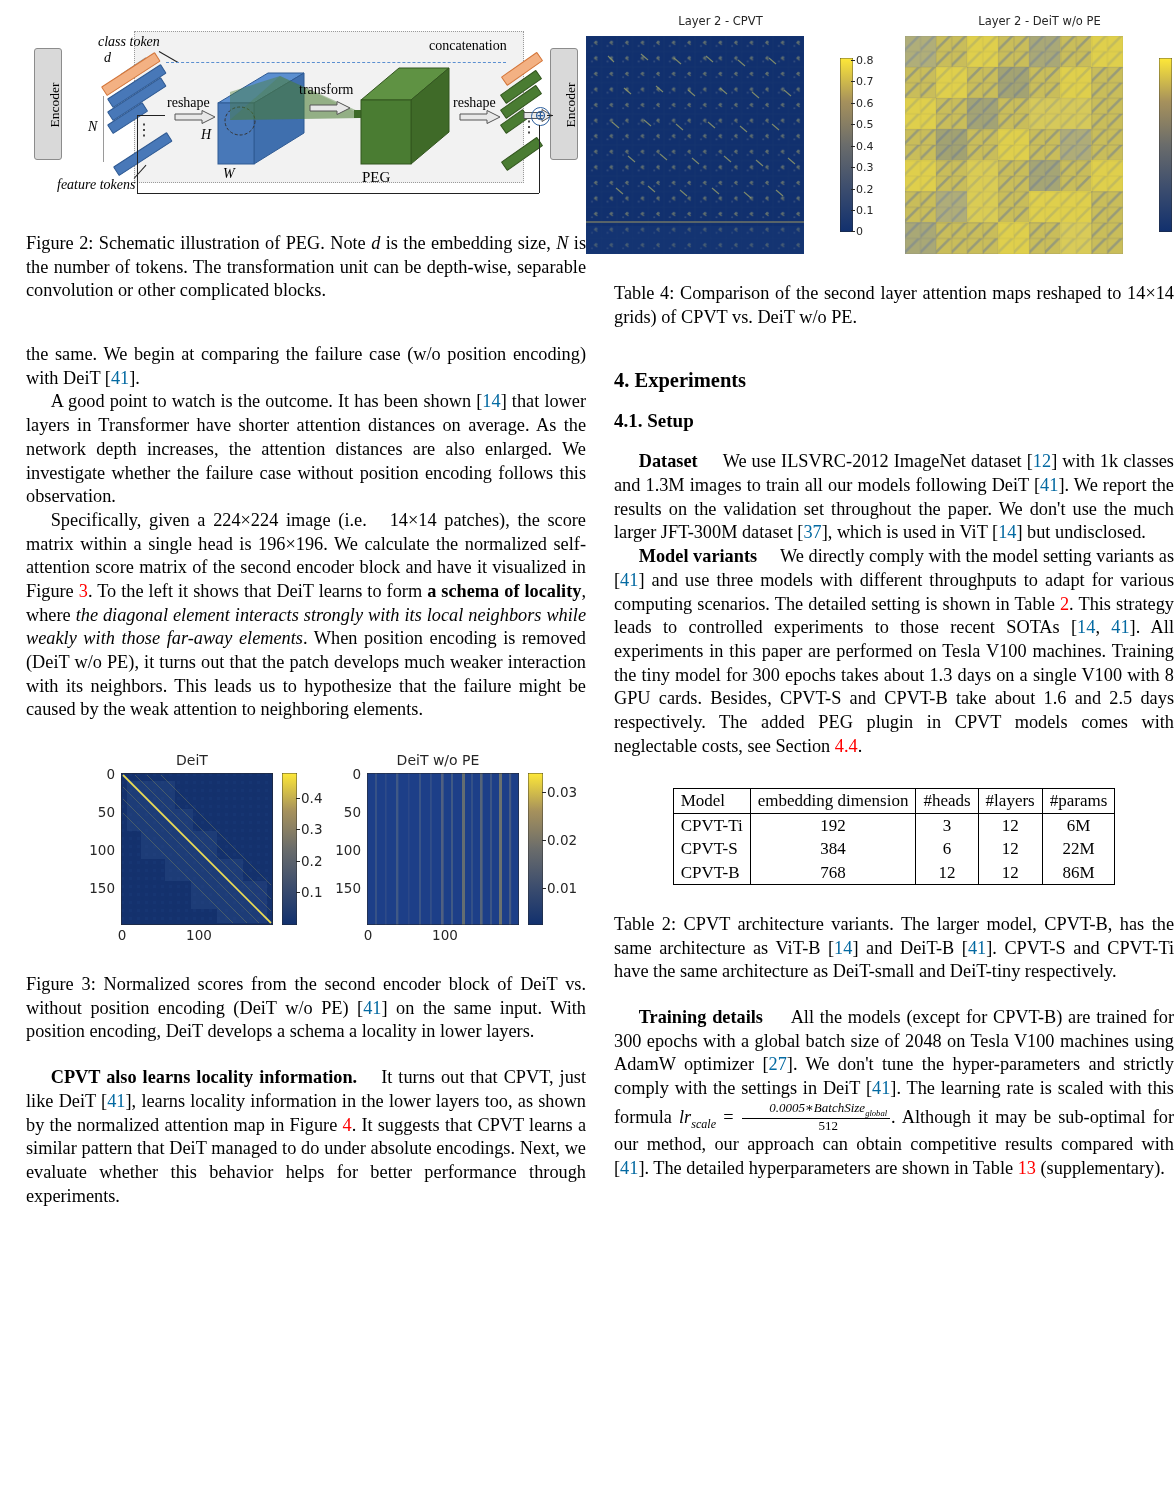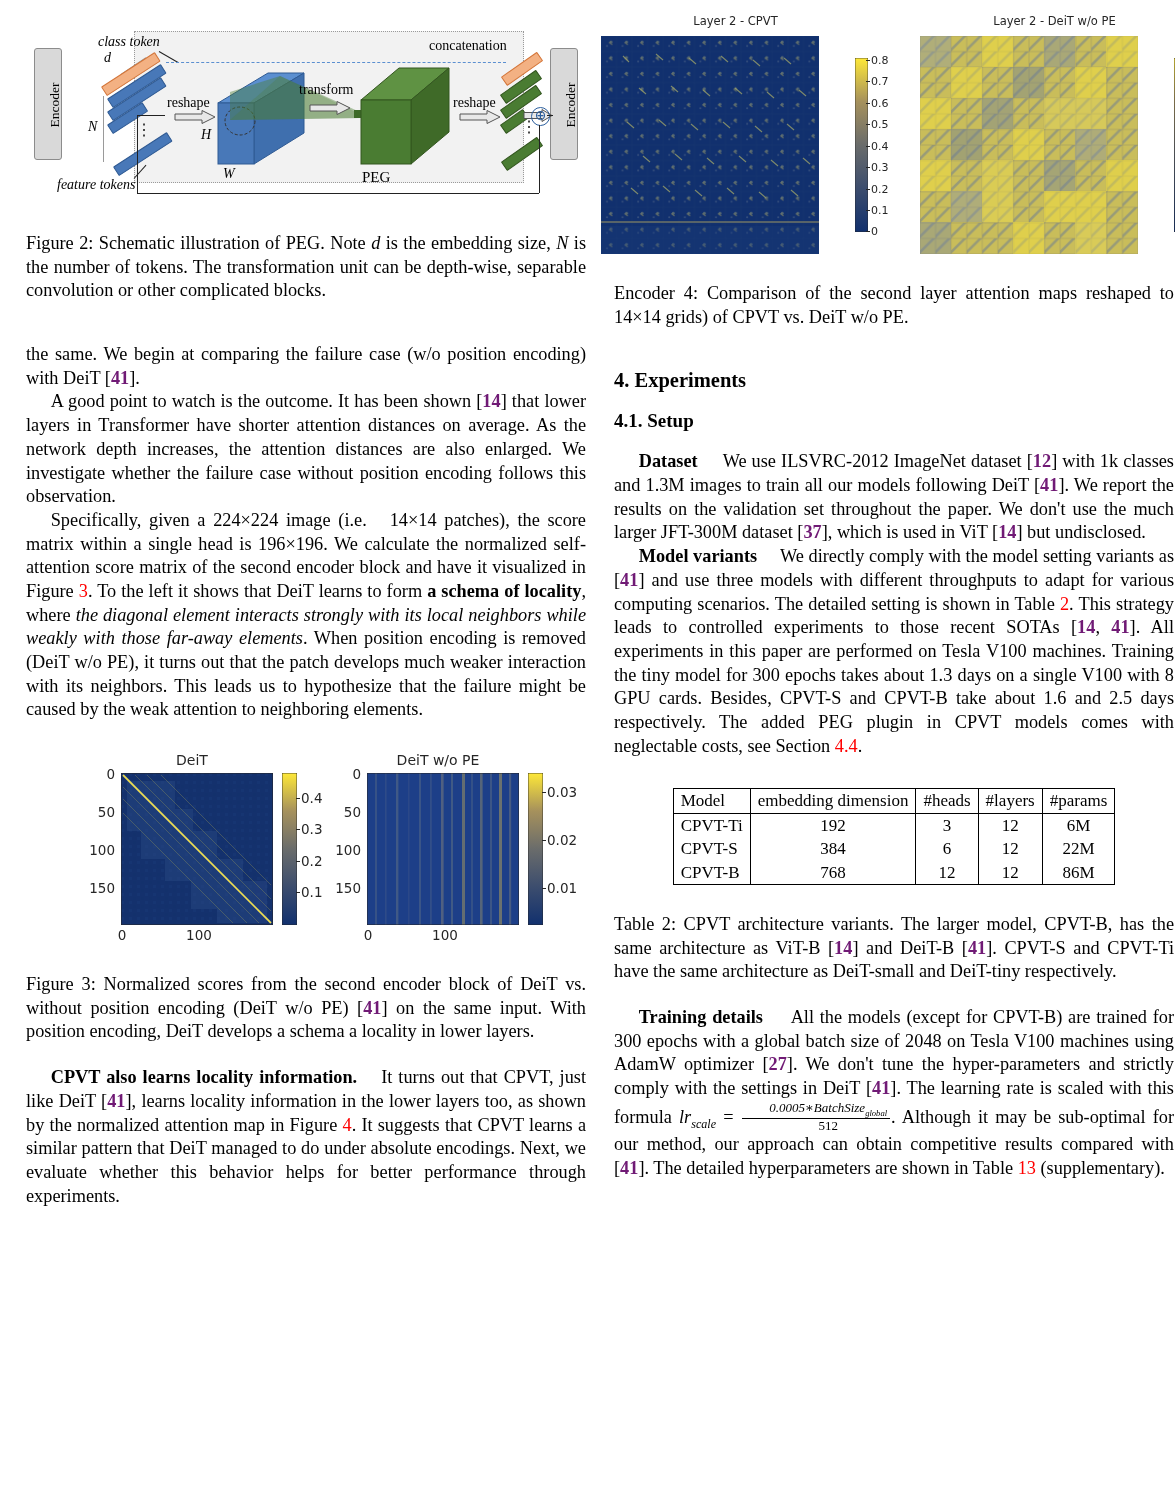--- a/index.html
+++ b/index.html
@@ -31,21 +31,21 @@
     font-size: 18.3px;
     line-height: 1.295;
     text-align: justify;
     text-justify: inter-word;
     margin: 0;
     hyphens: manual;
   }
   p.body { text-indent: 1.35em; margin-top: 0; }
   p.noindent { text-indent: 0; }
   .cap { margin-top: 10px; }
-  .ref { color: #701a75; font-weight: bold; }
+  .ref { color: #0369a1; }
   .refred { color: #ff0000; }
   .it { font-style: italic; }
   .bf { font-weight: bold; }
   .mathit { font-family: "Liberation Serif", serif; font-style: italic; }
   h2.sec {
     font-size: 20.5px;
     font-weight: bold;
     margin: 0;
     padding: 0;
     text-align: left;
@@ -482,21 +482,21 @@
 
     <div class="spacer-22"></div>
 
     <p class="body">
       <span class="bf">CPVT also learns locality information.</span>&nbsp;&nbsp;&nbsp; It turns out that CPVT, just like DeiT [<span class="ref">41</span>], learns locality information in the lower layers too, as shown by the normalized attention map in Figure <span class="refred">4</span>. It suggests that CPVT learns a similar pattern that DeiT managed to do under absolute encodings. Next, we evaluate whether this behavior helps for better performance through experiments.
     </p>
   </div>
 
   <div class="col">
 
-    <div class="fig-row" style="gap:20px; padding-left:2px;">
+    <div class="fig-row" style="gap:20px; padding-left:2px;justify-content:flex-end;">
 
       <div>
         <div class="hm-title" style="font-size:11.5px; margin-bottom:8px;">Layer 2 - CPVT</div>
         <div class="hm-wrap">
           <svg width="218" height="218" viewBox="0 0 218 218" style="display:block;">
             <defs>
               <pattern id="cpvtcell" width="15.57" height="15.57" patternUnits="userSpaceOnUse">
                 <rect width="15.57" height="15.57" fill="#11306e"></rect>
                 <rect x="0" y="0" width="15.57" height="15.57" fill="none" stroke="#16376f" stroke-width="0.5"></rect>
                 <circle cx="10" cy="6" r="1.4" fill="#6f7c72" opacity="0.75"></circle>
@@ -617,21 +617,21 @@
             </svg>
 
           </div>
         </div>
       </div>
     </div>
 
     <div class="spacer-18"></div>
 
     <div class="cap">
-      <span>Encoder 4:</span>
+      <span>Table 4:</span>
       Comparison of the second layer attention maps reshaped to 14×14 grids) of CPVT vs. DeiT w/o PE.
     </div>
 
     <div class="spacer-40"></div>
 
     <h2 class="sec">4. Experiments</h2>
     <div class="spacer-18"></div>
     <h3 class="subsec">4.1. Setup</h3>
     <div class="spacer-18"></div>
 

